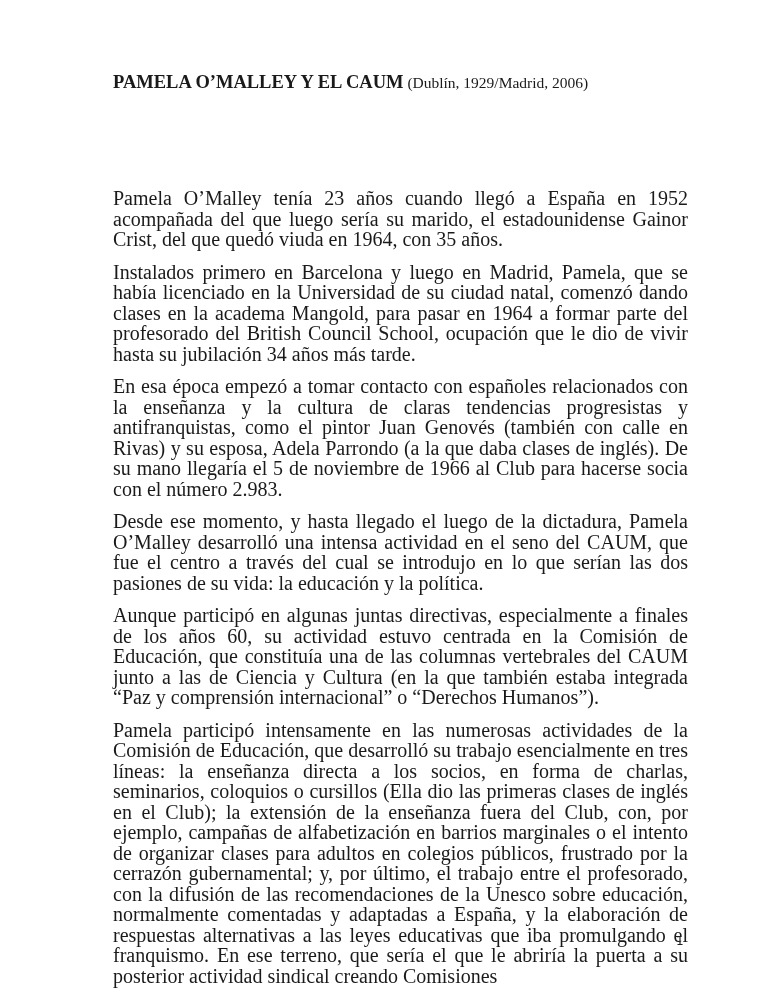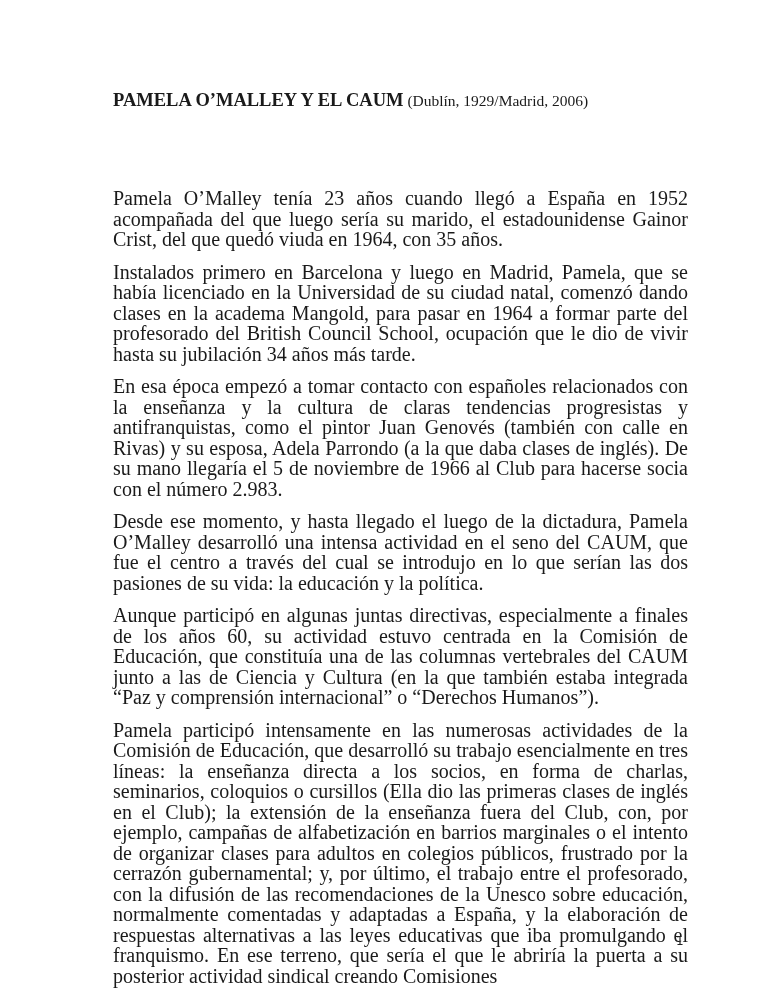--- a/index.html
+++ b/index.html
@@ -17,21 +17,21 @@
     .page {
       position: absolute;
       left: 0; top: 0;
       width: 768px;
       height: 994px;
       background: #ffffff;
     }
     .title-line {
       position: absolute;
       left: 113px;
-      top: 90px;
+      top: 72px;
       white-space: nowrap;
       font-family: "Liberation Serif", "DejaVu Serif", serif;
     }
     .title-main {
       font-size: 18.5px;
       font-weight: bold;
       letter-spacing: 0px;
     }
     .title-sub {
       font-size: 15.5px;

